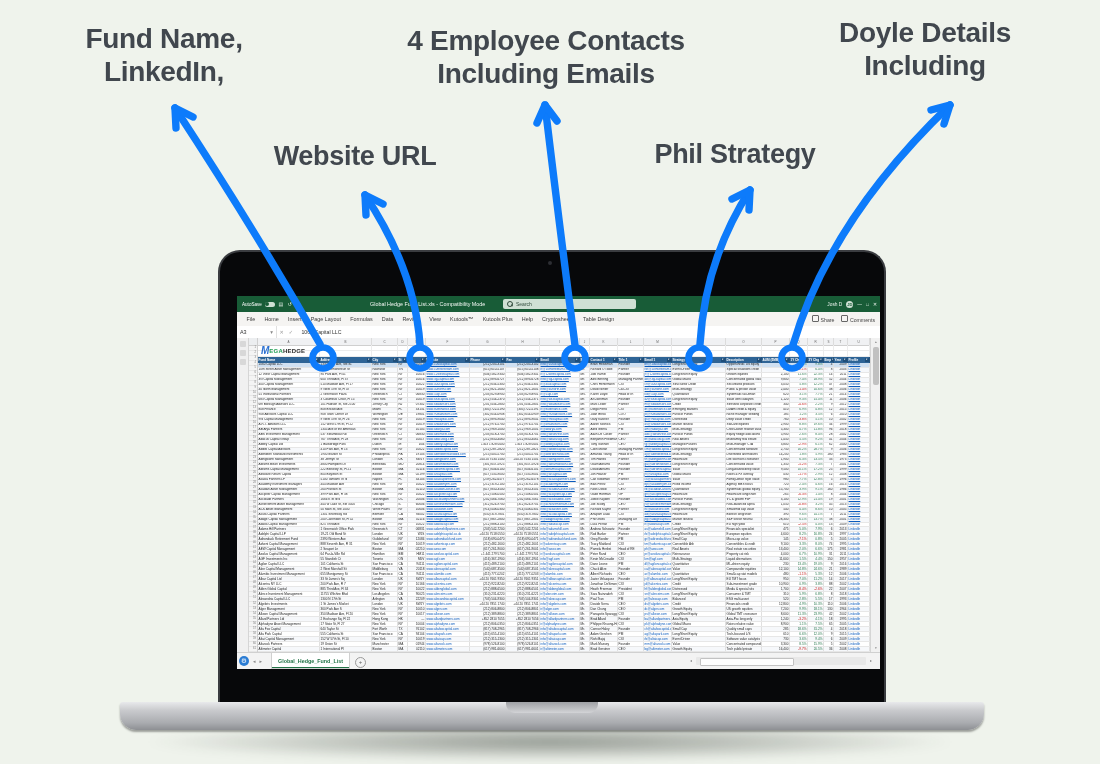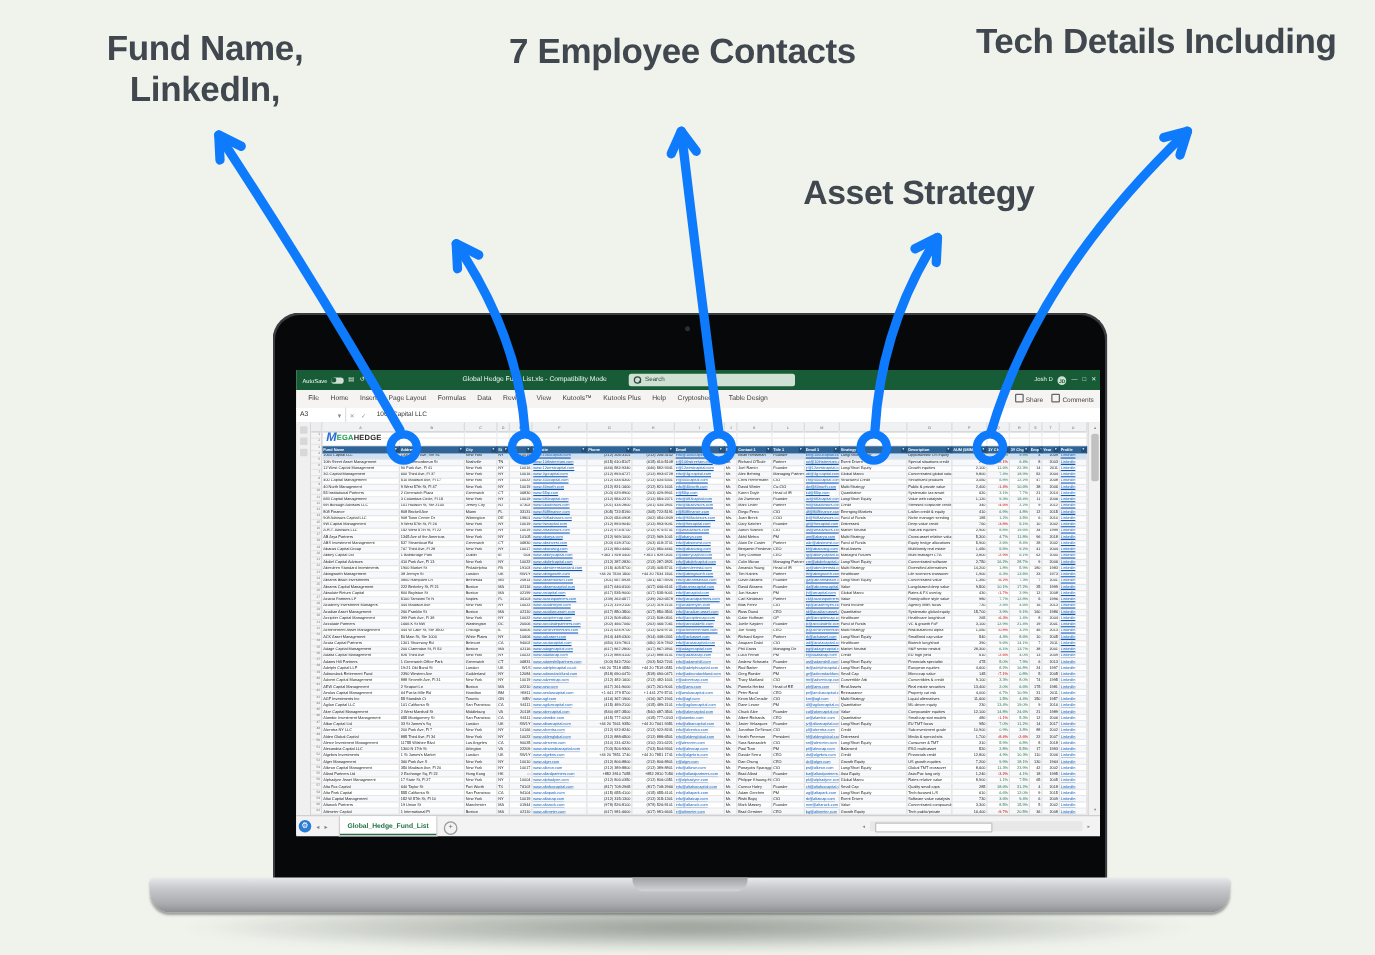--- a/index.html
+++ b/index.html
@@ -131,26 +131,28 @@
   .hs-arr{position:absolute;top:4px;font-size:4px;color:#888;line-height:8px;}
 </style>
 </head>
 <body>
 
 <div class="stage">
 
   <div class="ann ann-lg" style="left:28px;top:22px;width:272px;">
     <div>Fund Name, LinkedIn,</div>
   </div>
+  <div class="ann ann-md" style="left:255px;top:141px;width:200px;">Website URL</div>
   <div class="ann ann-lg" style="left:405px;top:24px;width:282px;">
-    <div>7 Employee Contacts</div>
+    <div>4 Employee Contacts</div>
+    <div>Including Emails</div>
   </div>
-  <div class="ann ann-md" style="left:635px;top:139px;width:200px;">Asset Strategy</div>
+  <div class="ann ann-md" style="left:635px;top:139px;width:200px;">Phil Strategy</div>
   <div class="ann ann-lg" style="left:780px;top:16px;width:290px;">
-    <div>Tech Details Including</div>
+    <div>Doyle Details Including</div>
   </div>
 
   <div class="shadow"></div>
   <div class="lid"></div>
   <div class="webcam"></div>
   <div class="base"></div>
   <div class="notch"></div>
 
   <div class="win">
 

